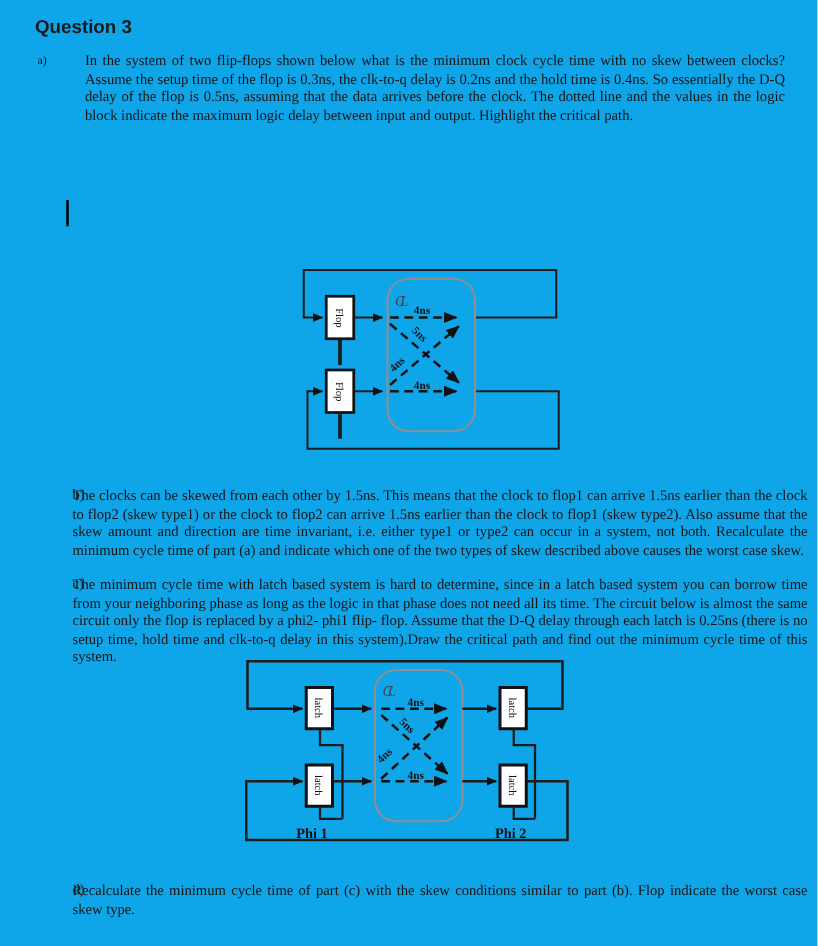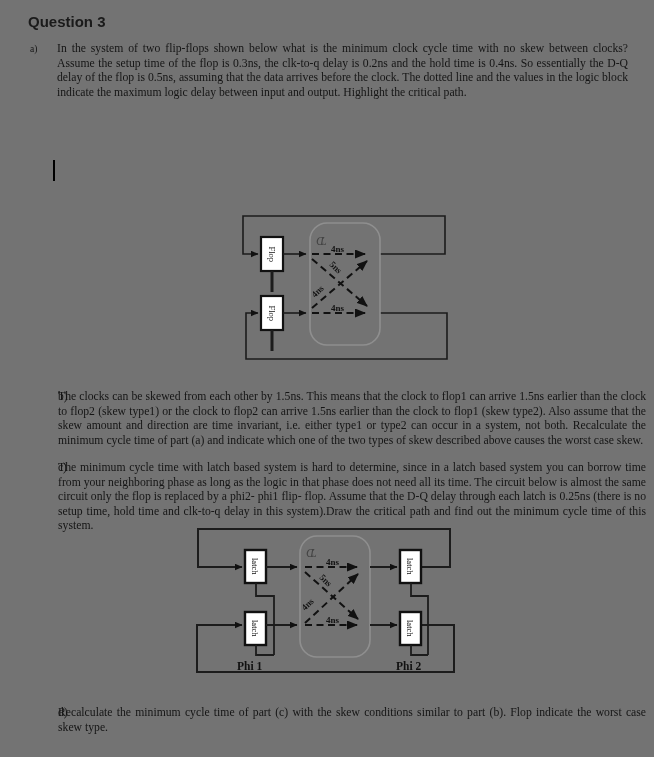--- a/index.html
+++ b/index.html
@@ -1,29 +1,29 @@
 <!DOCTYPE html>
 <html><head>
 <meta charset="utf-8">
 <style>
   html,body { margin:0; padding:0; background:#fff; }
   .page {
-    position:relative; width:654px; height:757px; background:#737373;
+    position:relative; width:654px; height:757px; background:#0ea5e9;
     font-family:"Liberation Serif", serif; color:#151515; overflow:hidden;
   }
   .title {
     position:absolute; left:28px; top:13px;
     font-family:"Liberation Sans", sans-serif; font-weight:bold; font-size:15px; color:#1a1a1a;
   }
   .part { position:absolute; }
   .part .plabel { position:absolute; left:0; top:0; font-size:11.5px; }
   .part.part-a .plabel { font-size:9.5px; top:2px; }
   .part p { margin:0; text-align:justify; font-size:11.7px; line-height:14.5px; color:#151515; }
   .part-a { left:30px; top:42px; width:598px; }
-  .part-a p { margin-left:27px; }
+  .part-a p { margin-left:38px; }
   .part-b { left:58px; top:390px; width:588px; }
   .part-c { left:58px; top:461px; width:588px; }
   .part-d { left:58px; top:706px; width:588px; }
   .part-b p, .part-c p, .part-d p { }
   .cursor { position:absolute; left:53px; top:160px; width:2px; height:21px; background:#000; }
   svg { position:absolute; overflow:visible; }
   .wire  { stroke:#1c1c1c; stroke-width:1.6; fill:none; }
   .wire2 { stroke:#1c1c1c; stroke-width:2;   fill:none; }
   .clk   { stroke:#1c1c1c; stroke-width:3;   fill:none; }
   .clk2  { stroke:#1c1c1c; stroke-width:1.8; fill:none; }

